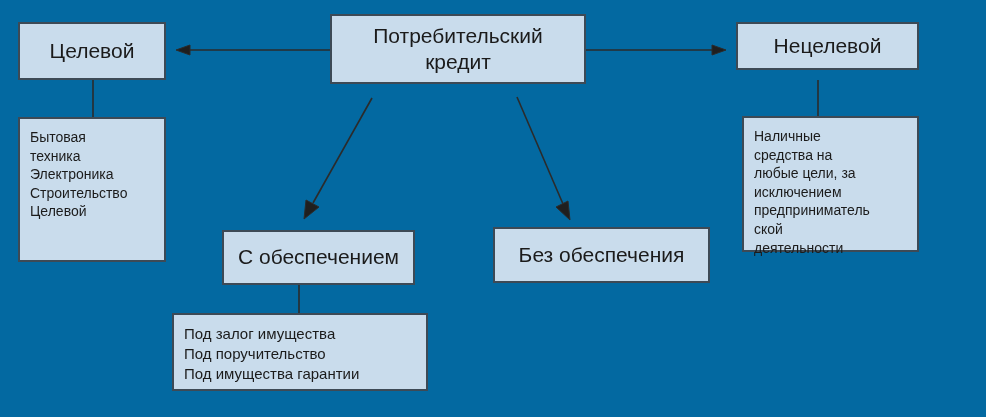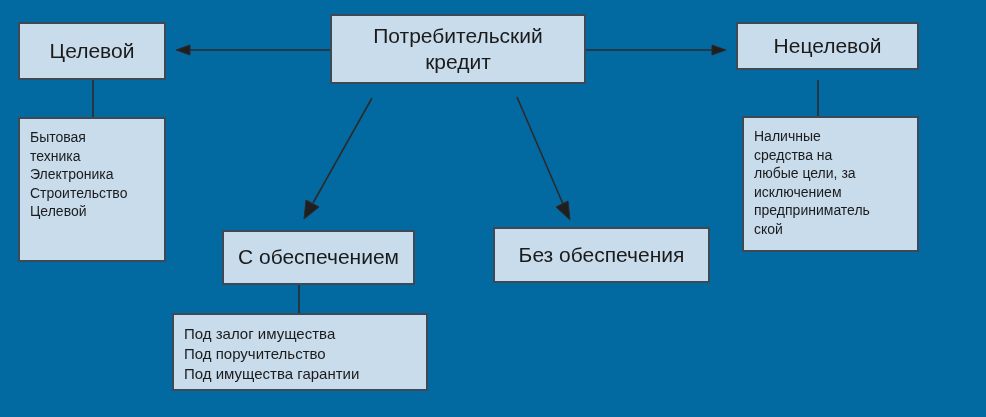--- a/index.html
+++ b/index.html
@@ -130,20 +130,21 @@
 
   <div class="node centered" id="node-nontarget">Нецелевой</div>
 
   <div class="node listbox" id="node-nontarget-list">
     <div class="line">Наличные</div>
     <div class="line">средства на</div>
     <div class="line">любые цели, за</div>
     <div class="line">исключением</div>
     <div class="line">предприниматель</div>
     <div class="line">ской</div>
+    <div class="line">деятельности</div>
   </div>
 
   <div class="node centered" id="node-secured">С обеспечением</div>
 
   <div class="node listbox" id="node-secured-list">
     <div class="line">Под залог имущества</div>
     <div class="line">Под поручительство</div>
     <div class="line">Под имущества гарантии</div>
   </div>
 

